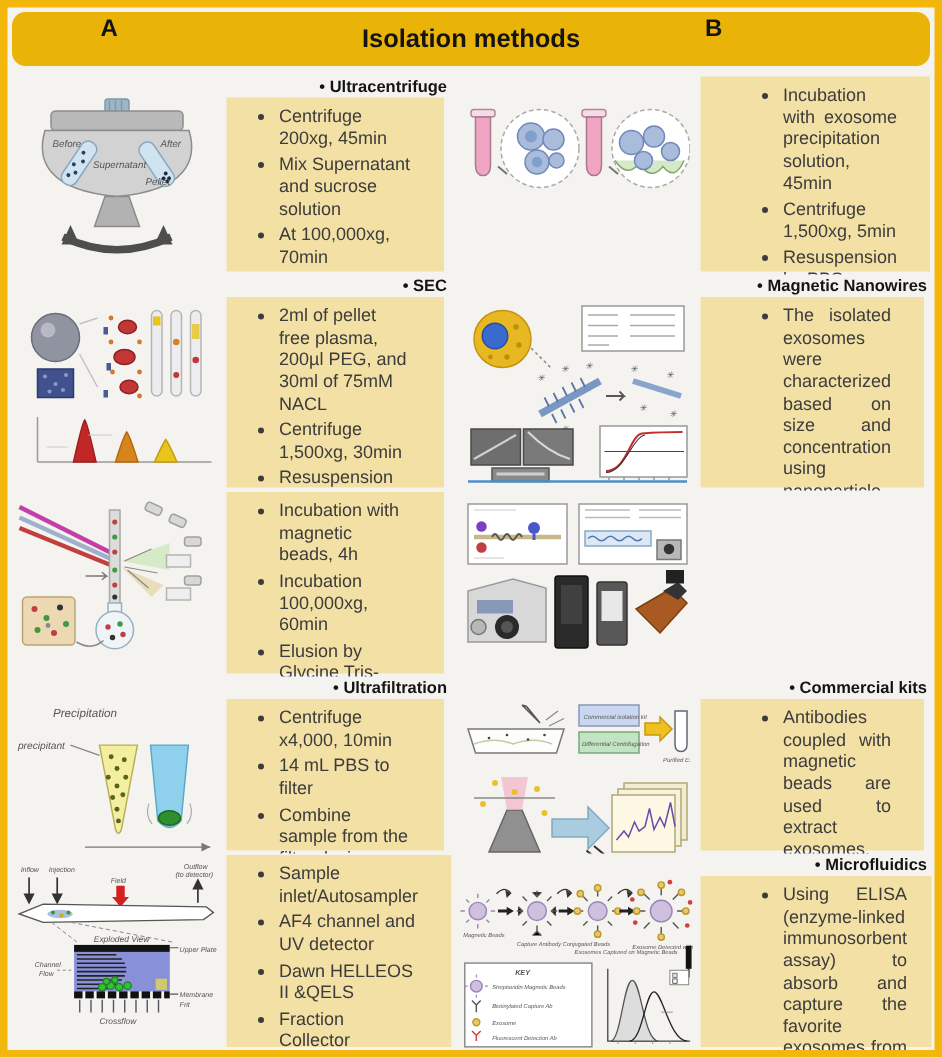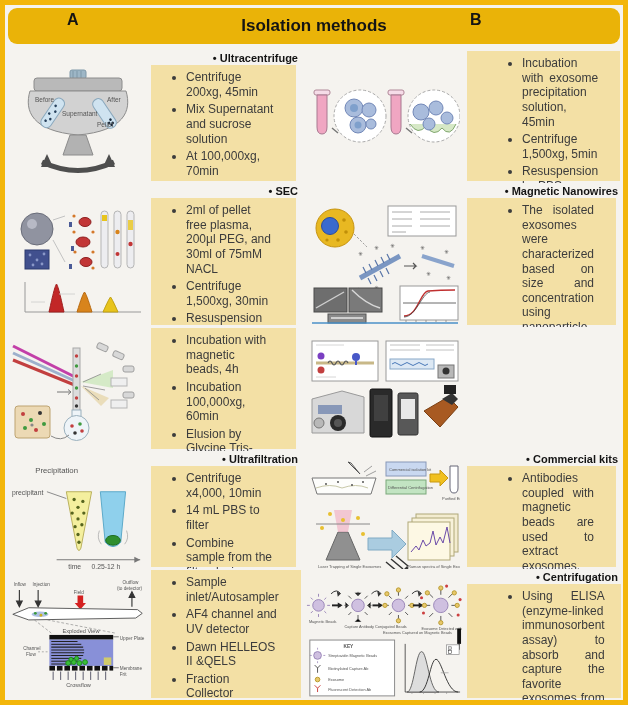--- a/index.html
+++ b/index.html
@@ -26,21 +26,21 @@
     position:absolute;top:45px;left:2px;right:2px;bottom:0;
     display:grid;
     grid-template-columns:294px 1fr;
     grid-template-rows:133px 144px 124px 118px 1fr;
     column-gap:2px;
   }
   .method{display:flex;flex-direction:column;padding:1px 3px 2px 3px;overflow:hidden;}
   .mtitle{margin:1px 0 1px 2px;font-size:11px;font-weight:bold;text-align:right;}
   .mtitle::before{content:"• ";}
   .body{flex:1;display:flex;gap:5px;align-items:stretch;min-height:0;}
-  .illus{flex:none;display:flex;align-items:center;justify-content:center;}
+  .illus{flex:none;display:flex;align-items:flex-start;justify-content:center;font-style:italic;}
   .colA .illus{width:136px;}
   .colB .illus{width:156px;}
   .notebox{
     flex:1;background:#F3E0A5;
     padding:5px 22px;margin-right:2px;
     font-size:12px;line-height:1.22;color:#3C3C3C;
   }
   .notebox ul{margin:0;padding-left:13px;}
   .notebox li{margin:0 0 3px 0;}
   .colB .notebox li{text-align:justify;margin-left:20px;}
@@ -579,21 +579,21 @@
               <li>Sample inlet/Autosampler</li>
               <li>AF4 channel and UV detector</li>
               <li>Dawn HELLEOS II &amp;QELS</li>
               <li>Fraction Collector</li>
             </ul>
         </div>
       </div>
     </section>
 
     <section class="method colB">
-      <h3 class="mtitle">Centrifugation</h3>
+      <h3 class="mtitle">Microfluidics</h3>
       <div class="body">
         <div class="illus">
           <svg viewBox="0 0 162 118" width="162" height="118">
             <g>
               <circle cx="13" cy="22" r="6" fill="#cfc0e0" stroke="#9a86b8"></circle>
               <g stroke="#9a86b8" stroke-width="1">
                   <path d="M13 13 v-3 M13 31 v3 M4 22 h-3 M22 22 h3 M7 16 l-2 -2 M19 16 l2 -2 M7 28 l-2 2 M19 28 l2 2"></path>
                 </g>
             </g>
             <path d="M26 10 q6 -6 10 0" fill="none" stroke="#333" stroke-width="1"></path>

